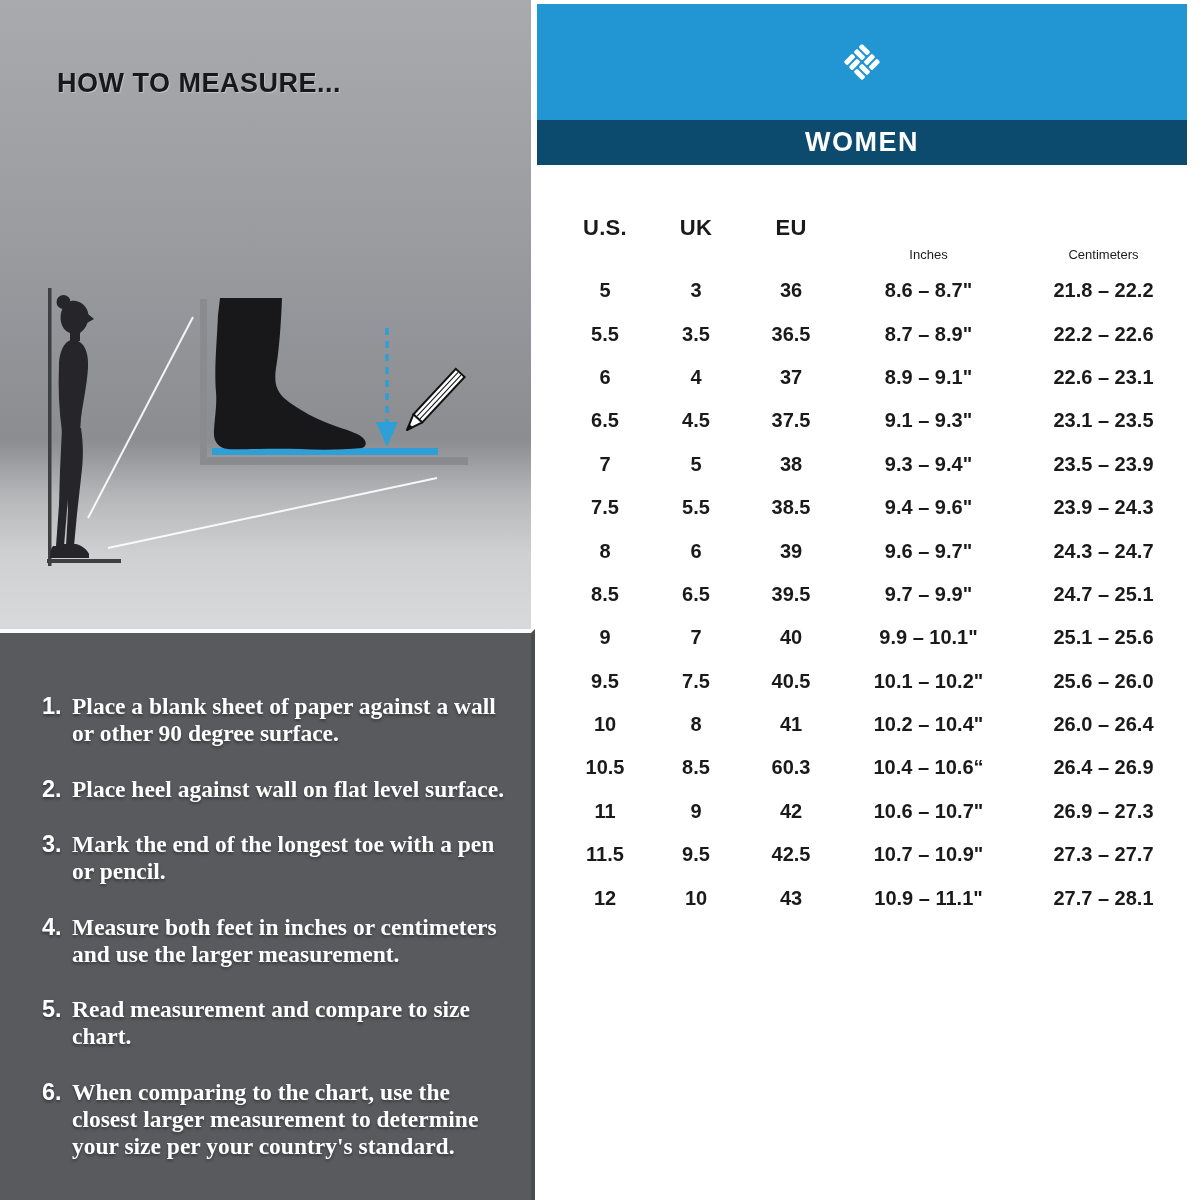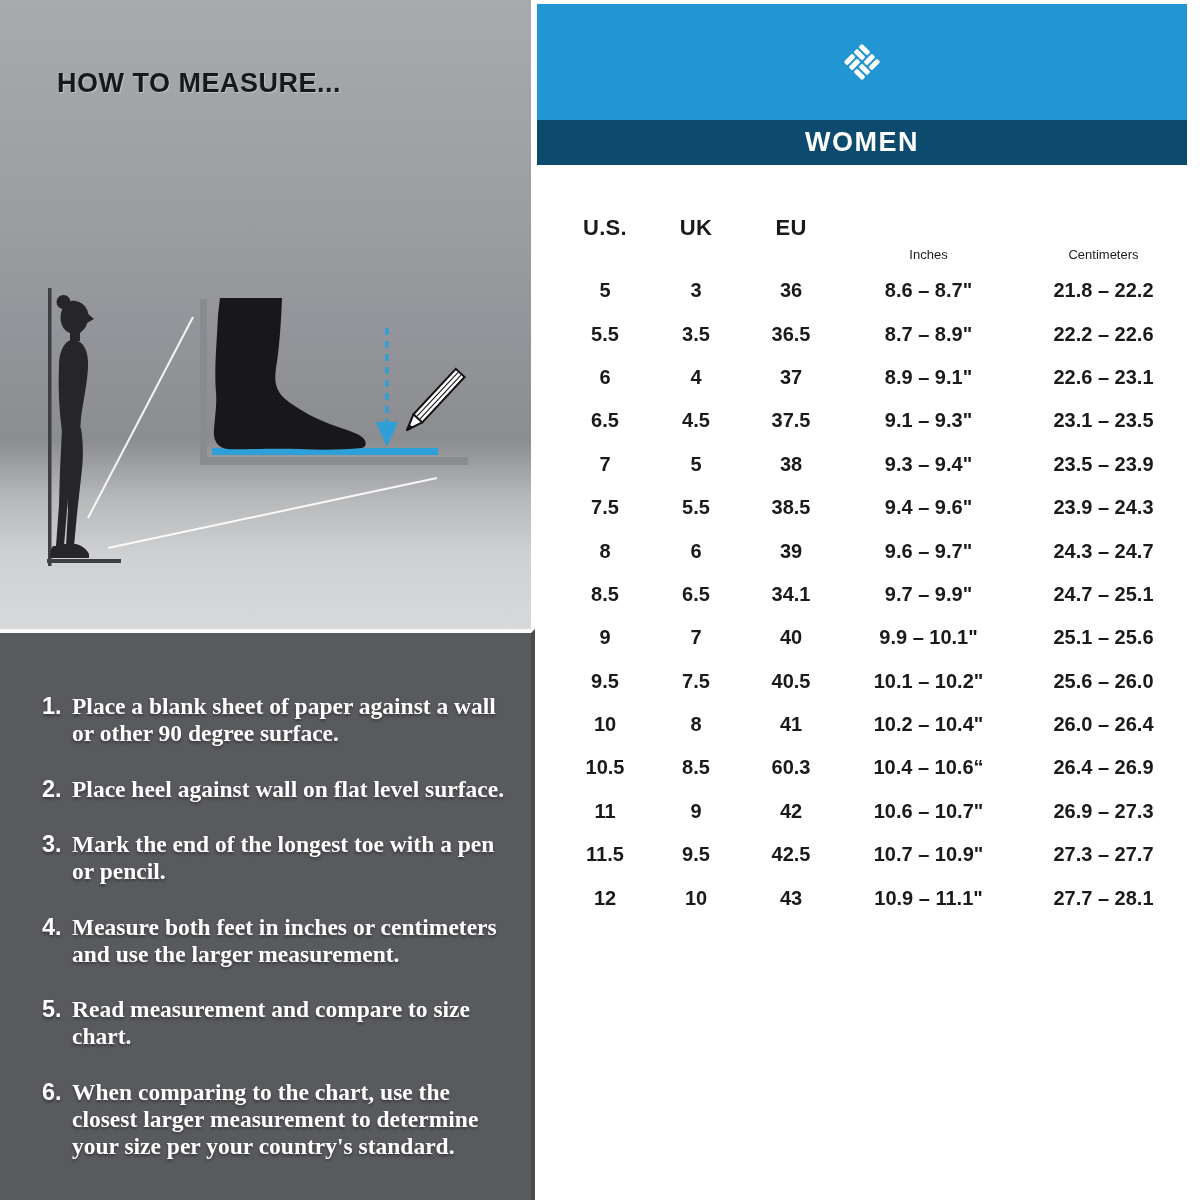--- a/index.html
+++ b/index.html
@@ -243,21 +243,21 @@
     <span>8</span>
     <span>6</span>
     <span>39</span>
     <span>9.6 – 9.7"</span>
     <span>24.3 – 24.7</span>
   </div>
 
   <div class="t-grid t-row">
     <span>8.5</span>
     <span>6.5</span>
-    <span>34.1</span>
+    <span>39.5</span>
     <span>9.7 – 9.9"</span>
     <span>24.7 – 25.1</span>
   </div>
 
   <div class="t-grid t-row">
     <span>9</span>
     <span>7</span>
     <span>40</span>
     <span>9.9 – 10.1"</span>
     <span>25.1 – 25.6</span>

